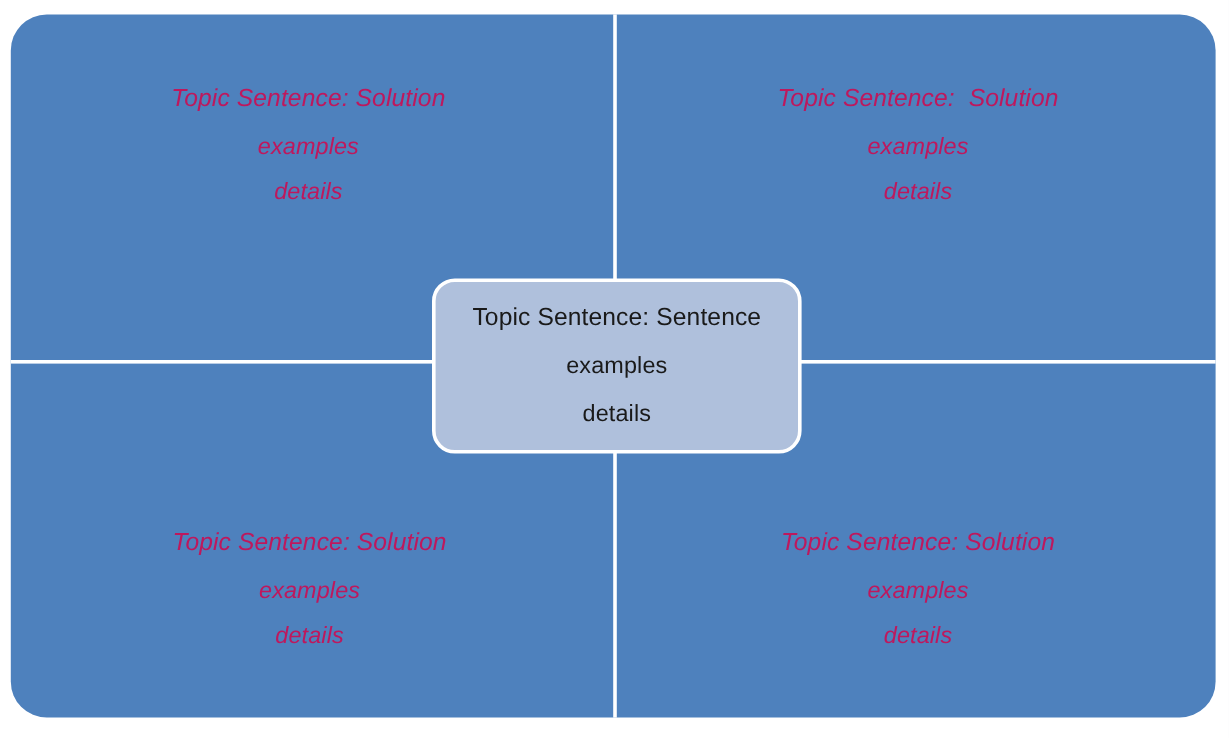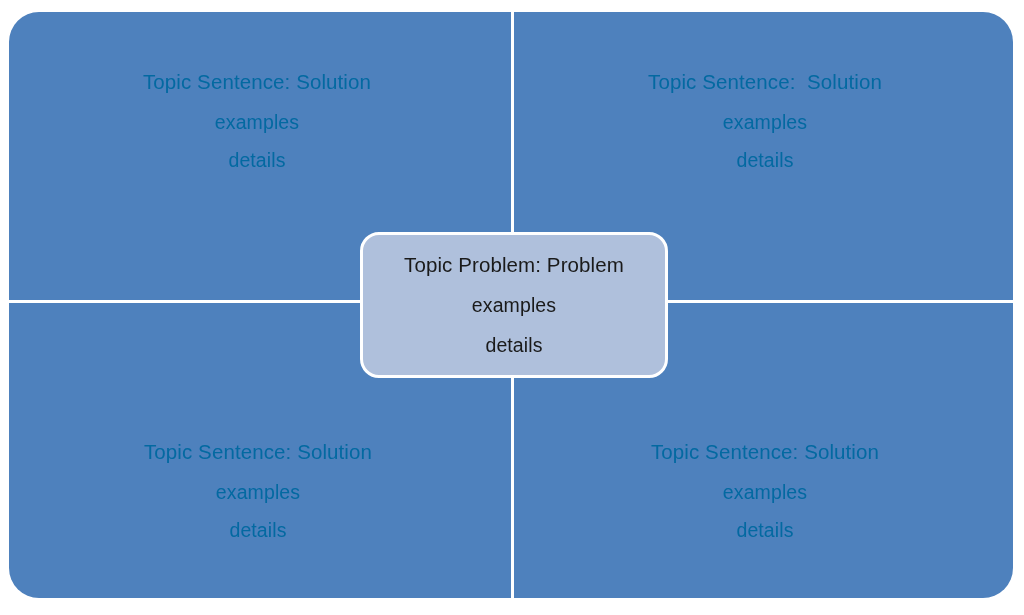--- a/index.html
+++ b/index.html
@@ -47,22 +47,23 @@
     left: 0;
     top: 288px;    
     width: 1004px;
     height: 3px;
   }
 
   
   .quadrant {
     position: absolute;
     text-align: center;
-    color: #0369a1;
+    color: #be185d;
     line-height: 1;
+    font-style: italic;
   }
   .quadrant .title {
     font-size: 20.5px;
     letter-spacing: 0.1px;
     white-space: pre;
   }
   .quadrant .sub {
     font-size: 19.5px;
     letter-spacing: 0.1px;
   }
@@ -133,18 +134,18 @@
     <div class="sub second">details</div>
   </div>
 
   <div class="quadrant quadrant-br">
     <div class="title">Topic Sentence: Solution</div>
     <div class="sub first">examples</div>
     <div class="sub second">details</div>
   </div>
 
   <div class="center-box">
-    <div class="title">Topic Problem: Problem</div>
+    <div class="title">Topic Sentence: Sentence</div>
     <div class="sub first">examples</div>
     <div class="sub second">details</div>
   </div>
 
 </div>
 
 </body></html>

